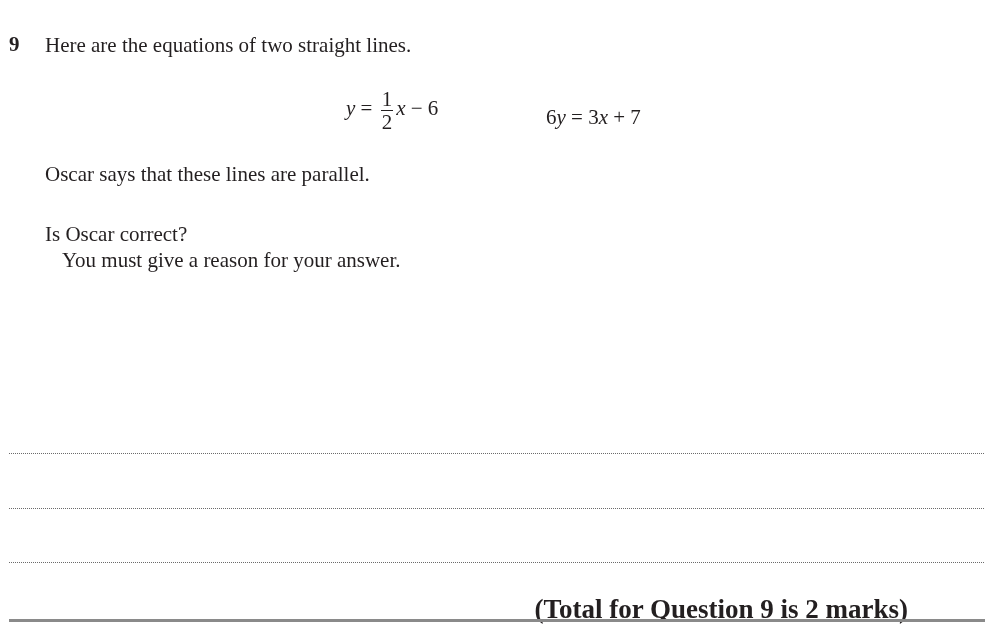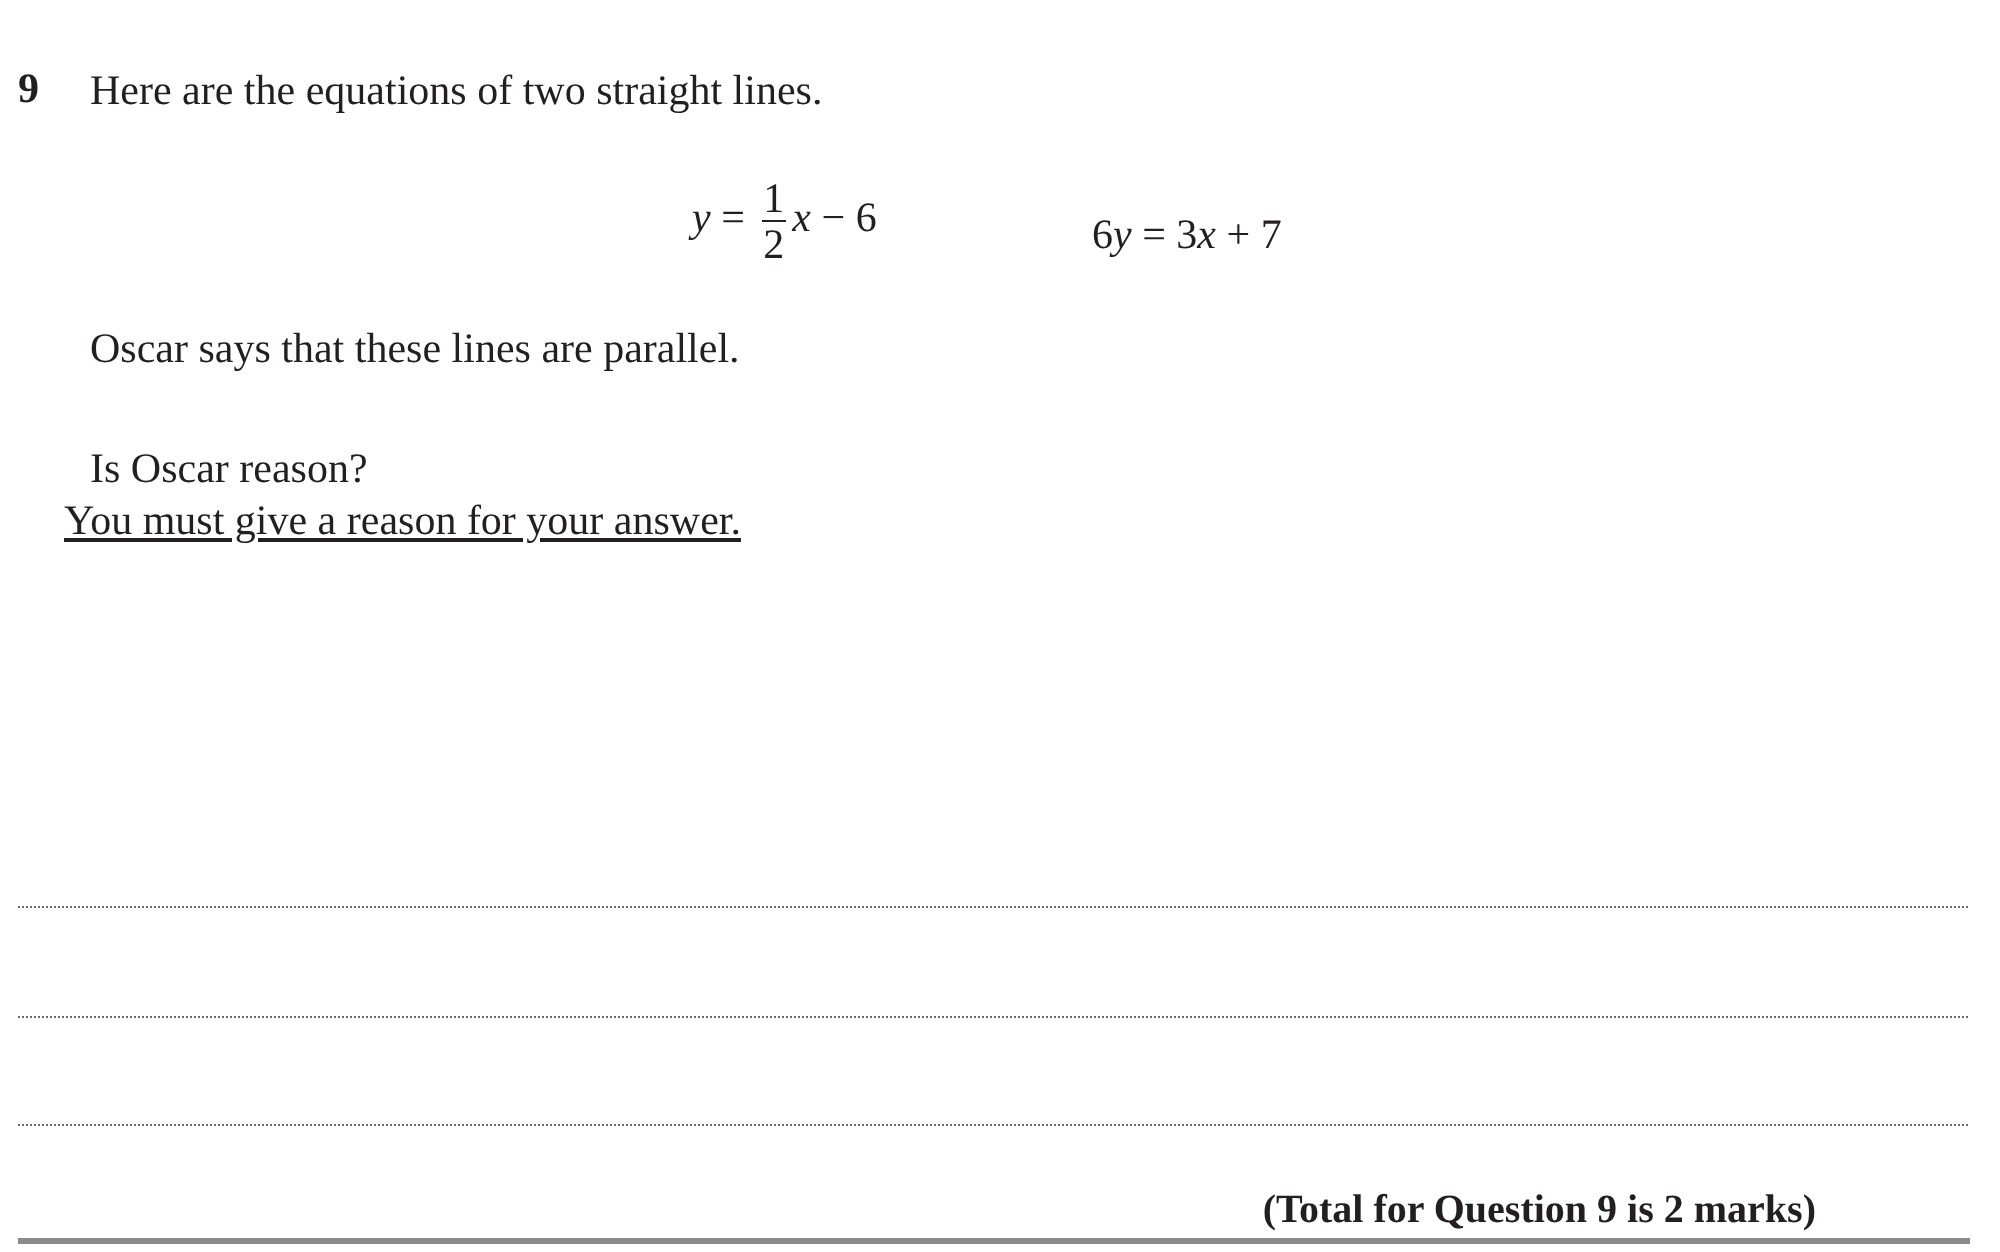--- a/index.html
+++ b/index.html
@@ -7,39 +7,39 @@
            font-family: "Liberation Serif", "DejaVu Serif", serif; }
     .abs { position: absolute; }
     .qnum { left: 9px; top: 32px; font-size: 21px; font-weight: bold; }
     .text { font-size: 21px; line-height: 26px; white-space: nowrap; }
     .eq { font-size: 21px; white-space: nowrap; }
     .it { font-style: italic; }
     .frac { display: inline-block; vertical-align: middle; text-align: center; margin: 0 3px; }
     .frac span { display: block; line-height: 22px; font-size: 21px; }
     .frac .num { border-bottom: 1.5px solid #231f20; padding: 0 1px; }
     .dots { left: 9px; width: 975px; height: 0; border-top: 1.5px dotted #6b6b6b; }
-    .total { right: 92px; top: 594px; font-size: 20px; font-weight: bold; white-space: nowrap; }
+    .total { right: 92px; top: 594px; font-size: 27px; font-weight: bold; white-space: nowrap; }
     .rule { left: 9px; width: 976px; top: 619px; height: 0; border-top: 3px solid #8a8a8a; }
   </style>
 </head>
 <body>
 
 <div class="abs qnum">9</div>
 <div class="abs text" style="left:45px; top:32px;text-align:center;">Here are the equations of two straight lines.</div>
 
 <div class="abs eq" style="left:346px; top:88px;">
   <span class="it">y</span><span> = </span><span class="frac"><span class="num">1</span><span>2</span></span><span class="it">x</span><span> − 6</span>
 </div>
 
 <div class="abs eq" style="left:546px; top:105px;text-align:center;">
   <span>6</span><span class="it">y</span><span> = 3</span><span class="it">x</span><span> + 7</span>
 </div>
 
 <div class="abs text" style="left:45px; top:161px;">Oscar says that these lines are parallel.</div>
-<div class="abs text" style="left:45px; top:221px;">Is Oscar reason?</div>
-<div class="abs text" style="left:32px; top:247px;text-decoration:underline;">You must give a reason for your answer.</div>
+<div class="abs text" style="left:45px; top:221px;">Is Oscar correct?</div>
+<div class="abs text" style="left:62px; top:247px;">You must give a reason for your answer.</div>
 
 <div class="abs dots" style="top:453px;"></div>
 <div class="abs dots" style="top:508px;"></div>
 <div class="abs dots" style="top:562px;"></div>
 
 <div class="abs total">(Total for Question 9 is 2 marks)</div>
 <div class="abs rule"></div>
 
 </body></html>

